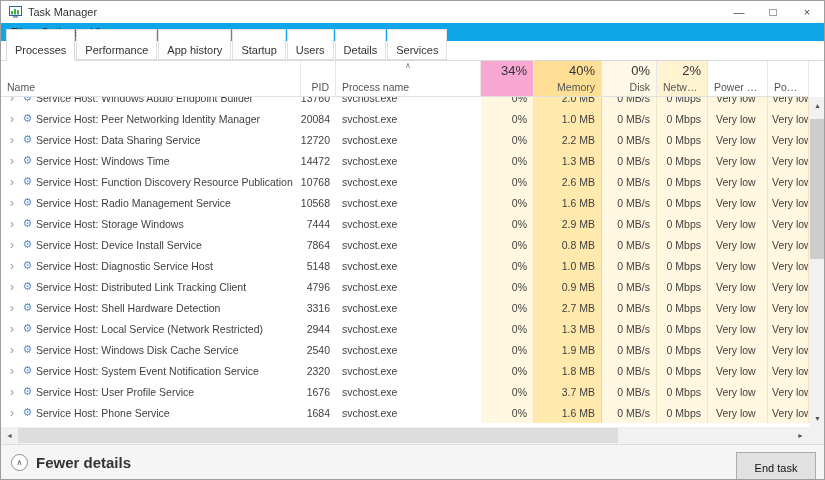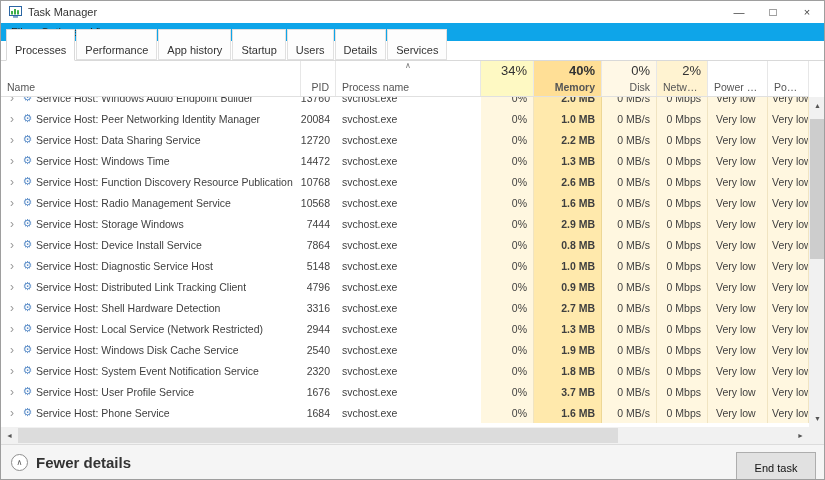--- a/index.html
+++ b/index.html
@@ -23,32 +23,32 @@
   .menuitem { font-size:11px; color:#222; padding:1px 6px; cursor:default; }
   
   .tabstrip { height:20px; display:flex; align-items:flex-end; padding-left:5px;
               border-bottom:1px solid #d9d9d9; background:#fff; }
   .tab { font-size:11px; color:#333; padding:14px 8px 3px; border:1px solid #e0e0e0;
          background:#fdfdfd; margin-right:1px; cursor:default; white-space:nowrap; }
   .tab.active { background:#fff; border-color:#d9d9d9; border-bottom-color:#fff;
                 margin-bottom:-1px; padding-bottom:4px; }
   
   .w-name{width:300px;} .w-pid{width:35px;} .w-proc{width:145px;}
-  .w-cpu{width:53px;} .w-mem{width:68px;font-weight:bold;} .w-disk{width:55px;}
+  .w-cpu{width:53px;} .w-mem{width:68px;} .w-disk{width:55px;}
   .w-net{width:51px;} .w-pow{width:60px;} .w-trend{width:41px;}
   
   .thead { position:absolute; top:60px; left:0; width:808px; height:36px; display:flex;
            border-bottom:1px solid #e0e0e0; background:#fff; }
   .hcell { display:flex; flex-direction:column; padding:2px 6px 3px; border-right:1px solid #e7e7e7;
            overflow:hidden; position:relative; }
   .hpct { font-size:13px; color:#333; text-align:right; line-height:15px; }
   .hlabel { font-size:10.5px; color:#555; margin-top:auto; white-space:nowrap;
             overflow:hidden; text-overflow:ellipsis; }
   .hlabel.right { text-align:right; }
-  .hd-cpu  { background:#fef9c3;gap:28px; }
+  .hd-cpu  { background:#f9a8d4;gap:28px; }
   .hd-mem  { background:#FFDF96; }
   .hd-disk { background:#FFF8E6; }
   .hd-net  { background:#FFF3D1; }
   .sortcaret { position:absolute; top:0; left:50%; transform:translateX(-50%);
                font-size:8px; color:#777; line-height:9px; }
   
   .tbody { position:absolute; top:96px; left:0; width:808px; height:330px;
            overflow:hidden; background:#fff; }
   .tbody-inner { margin-top:-10px; }
   .row { display:flex; height:21px; }

